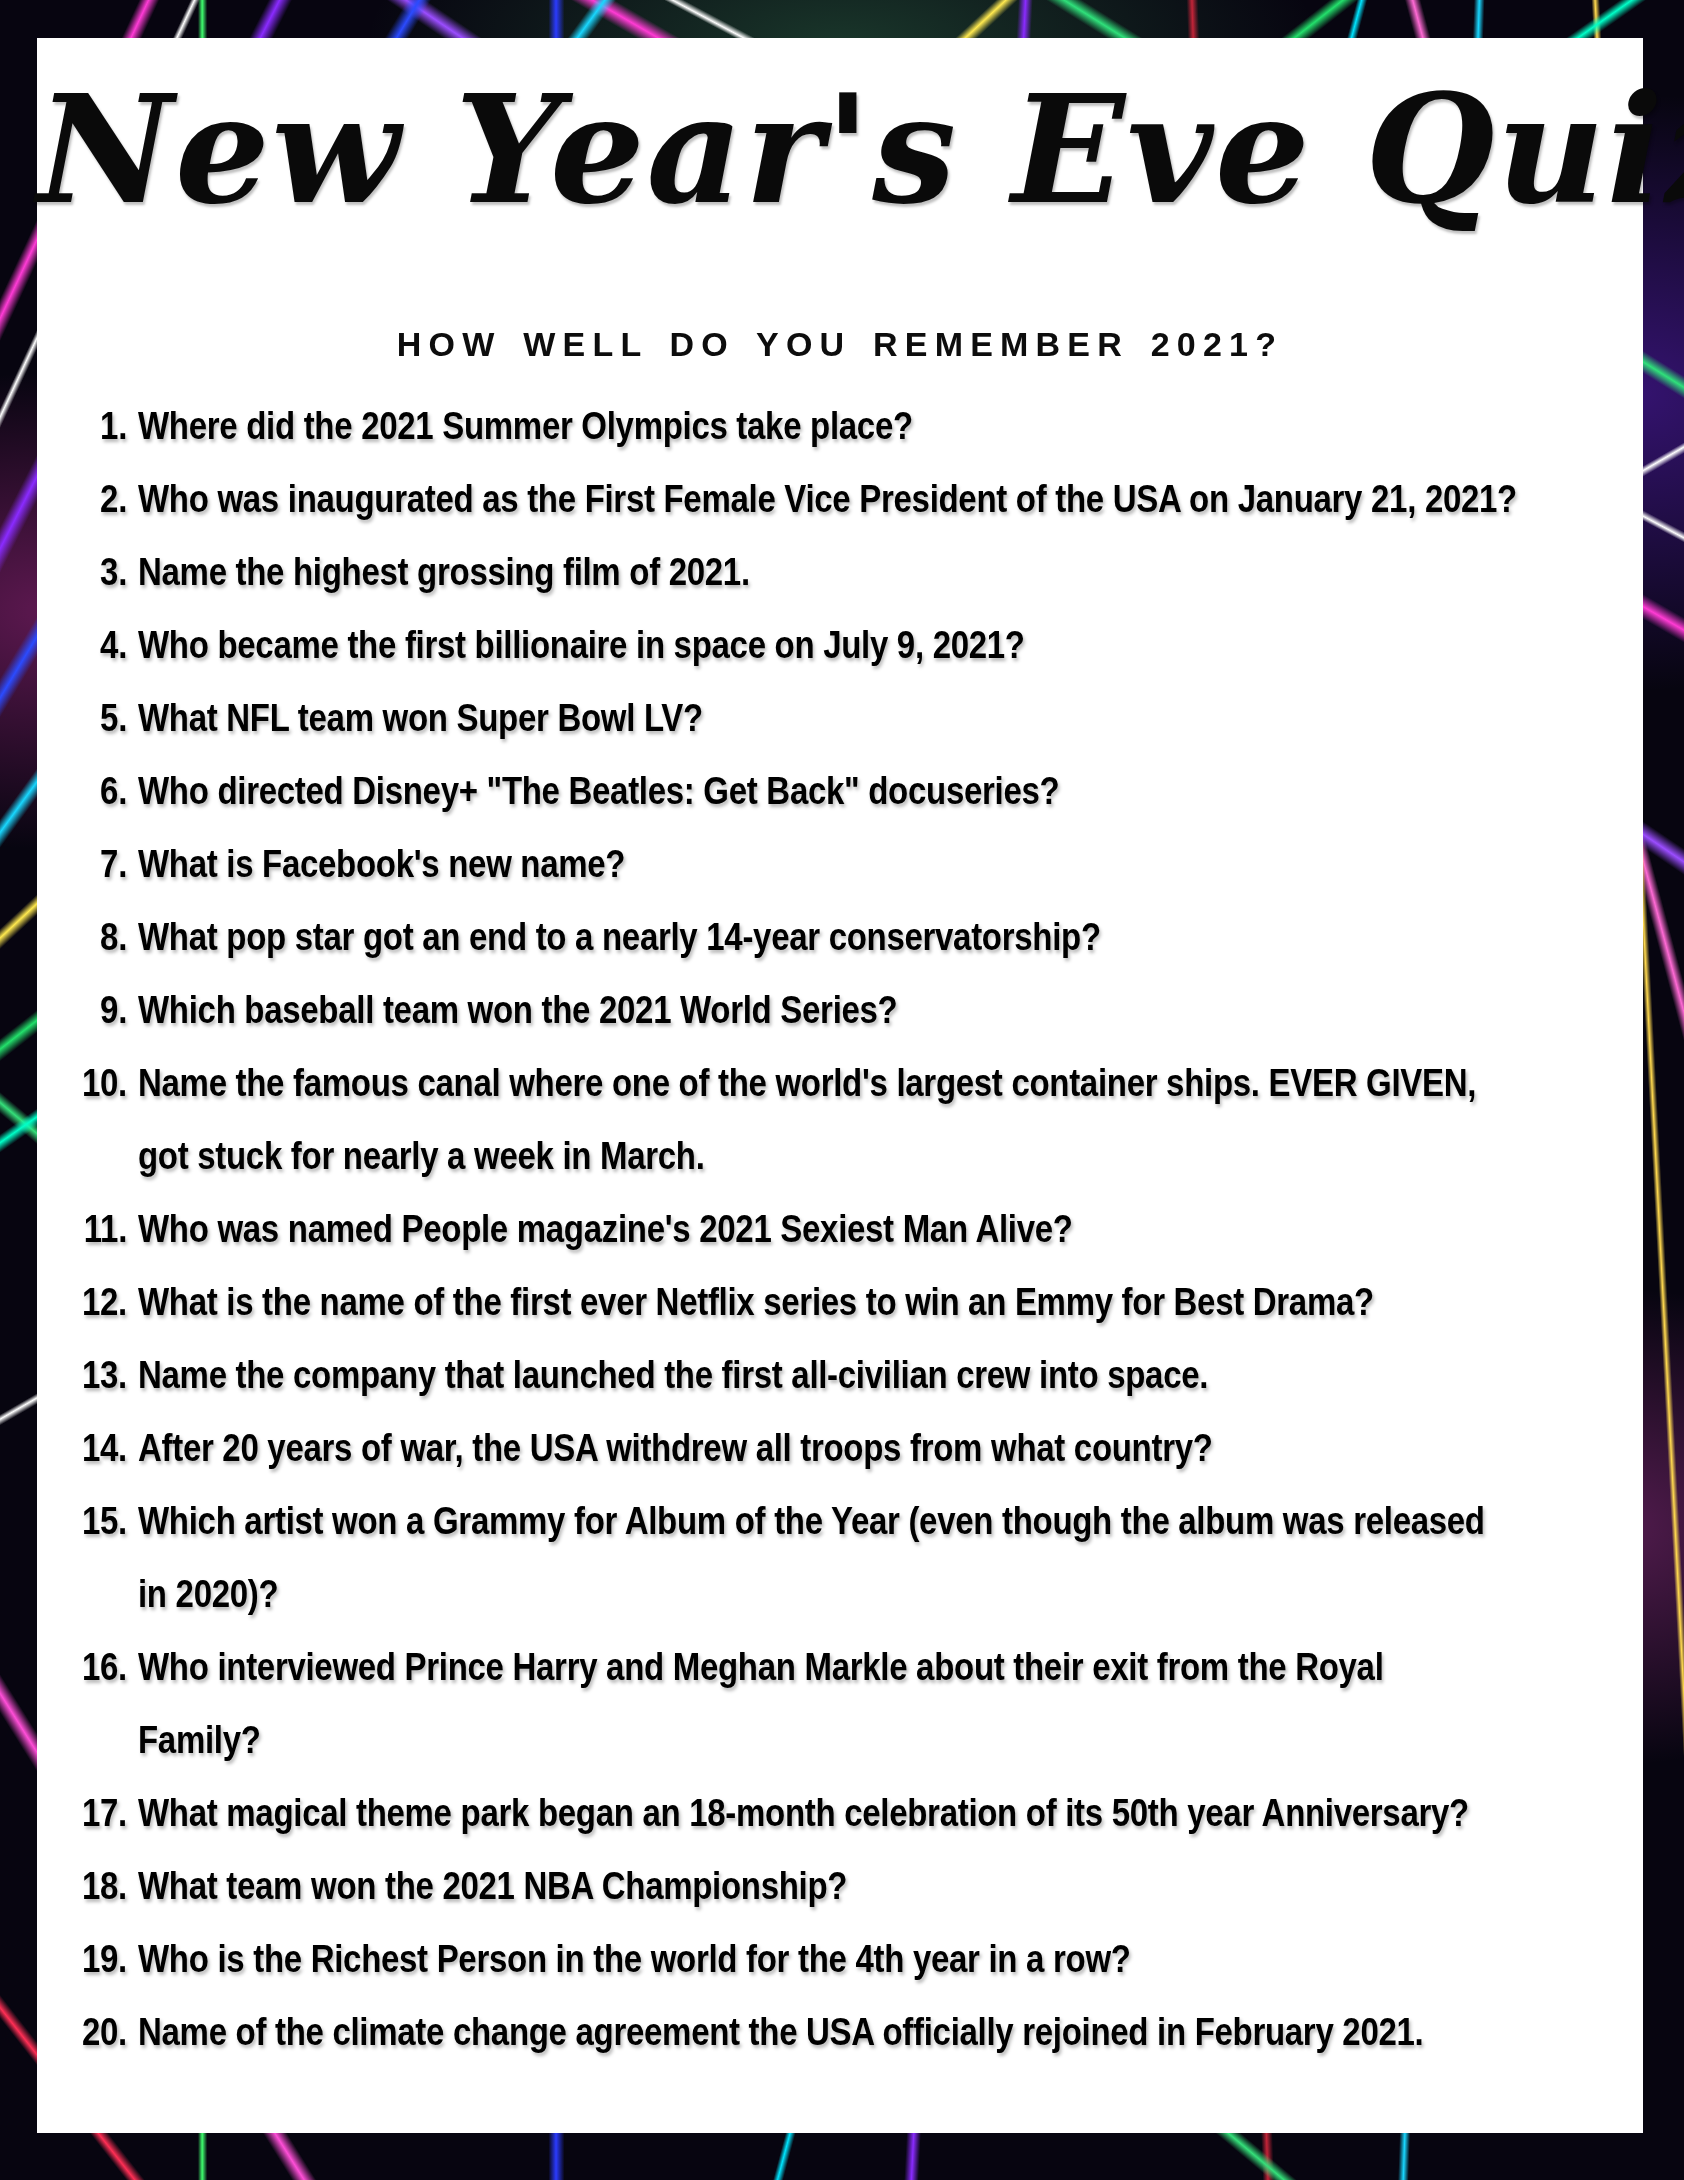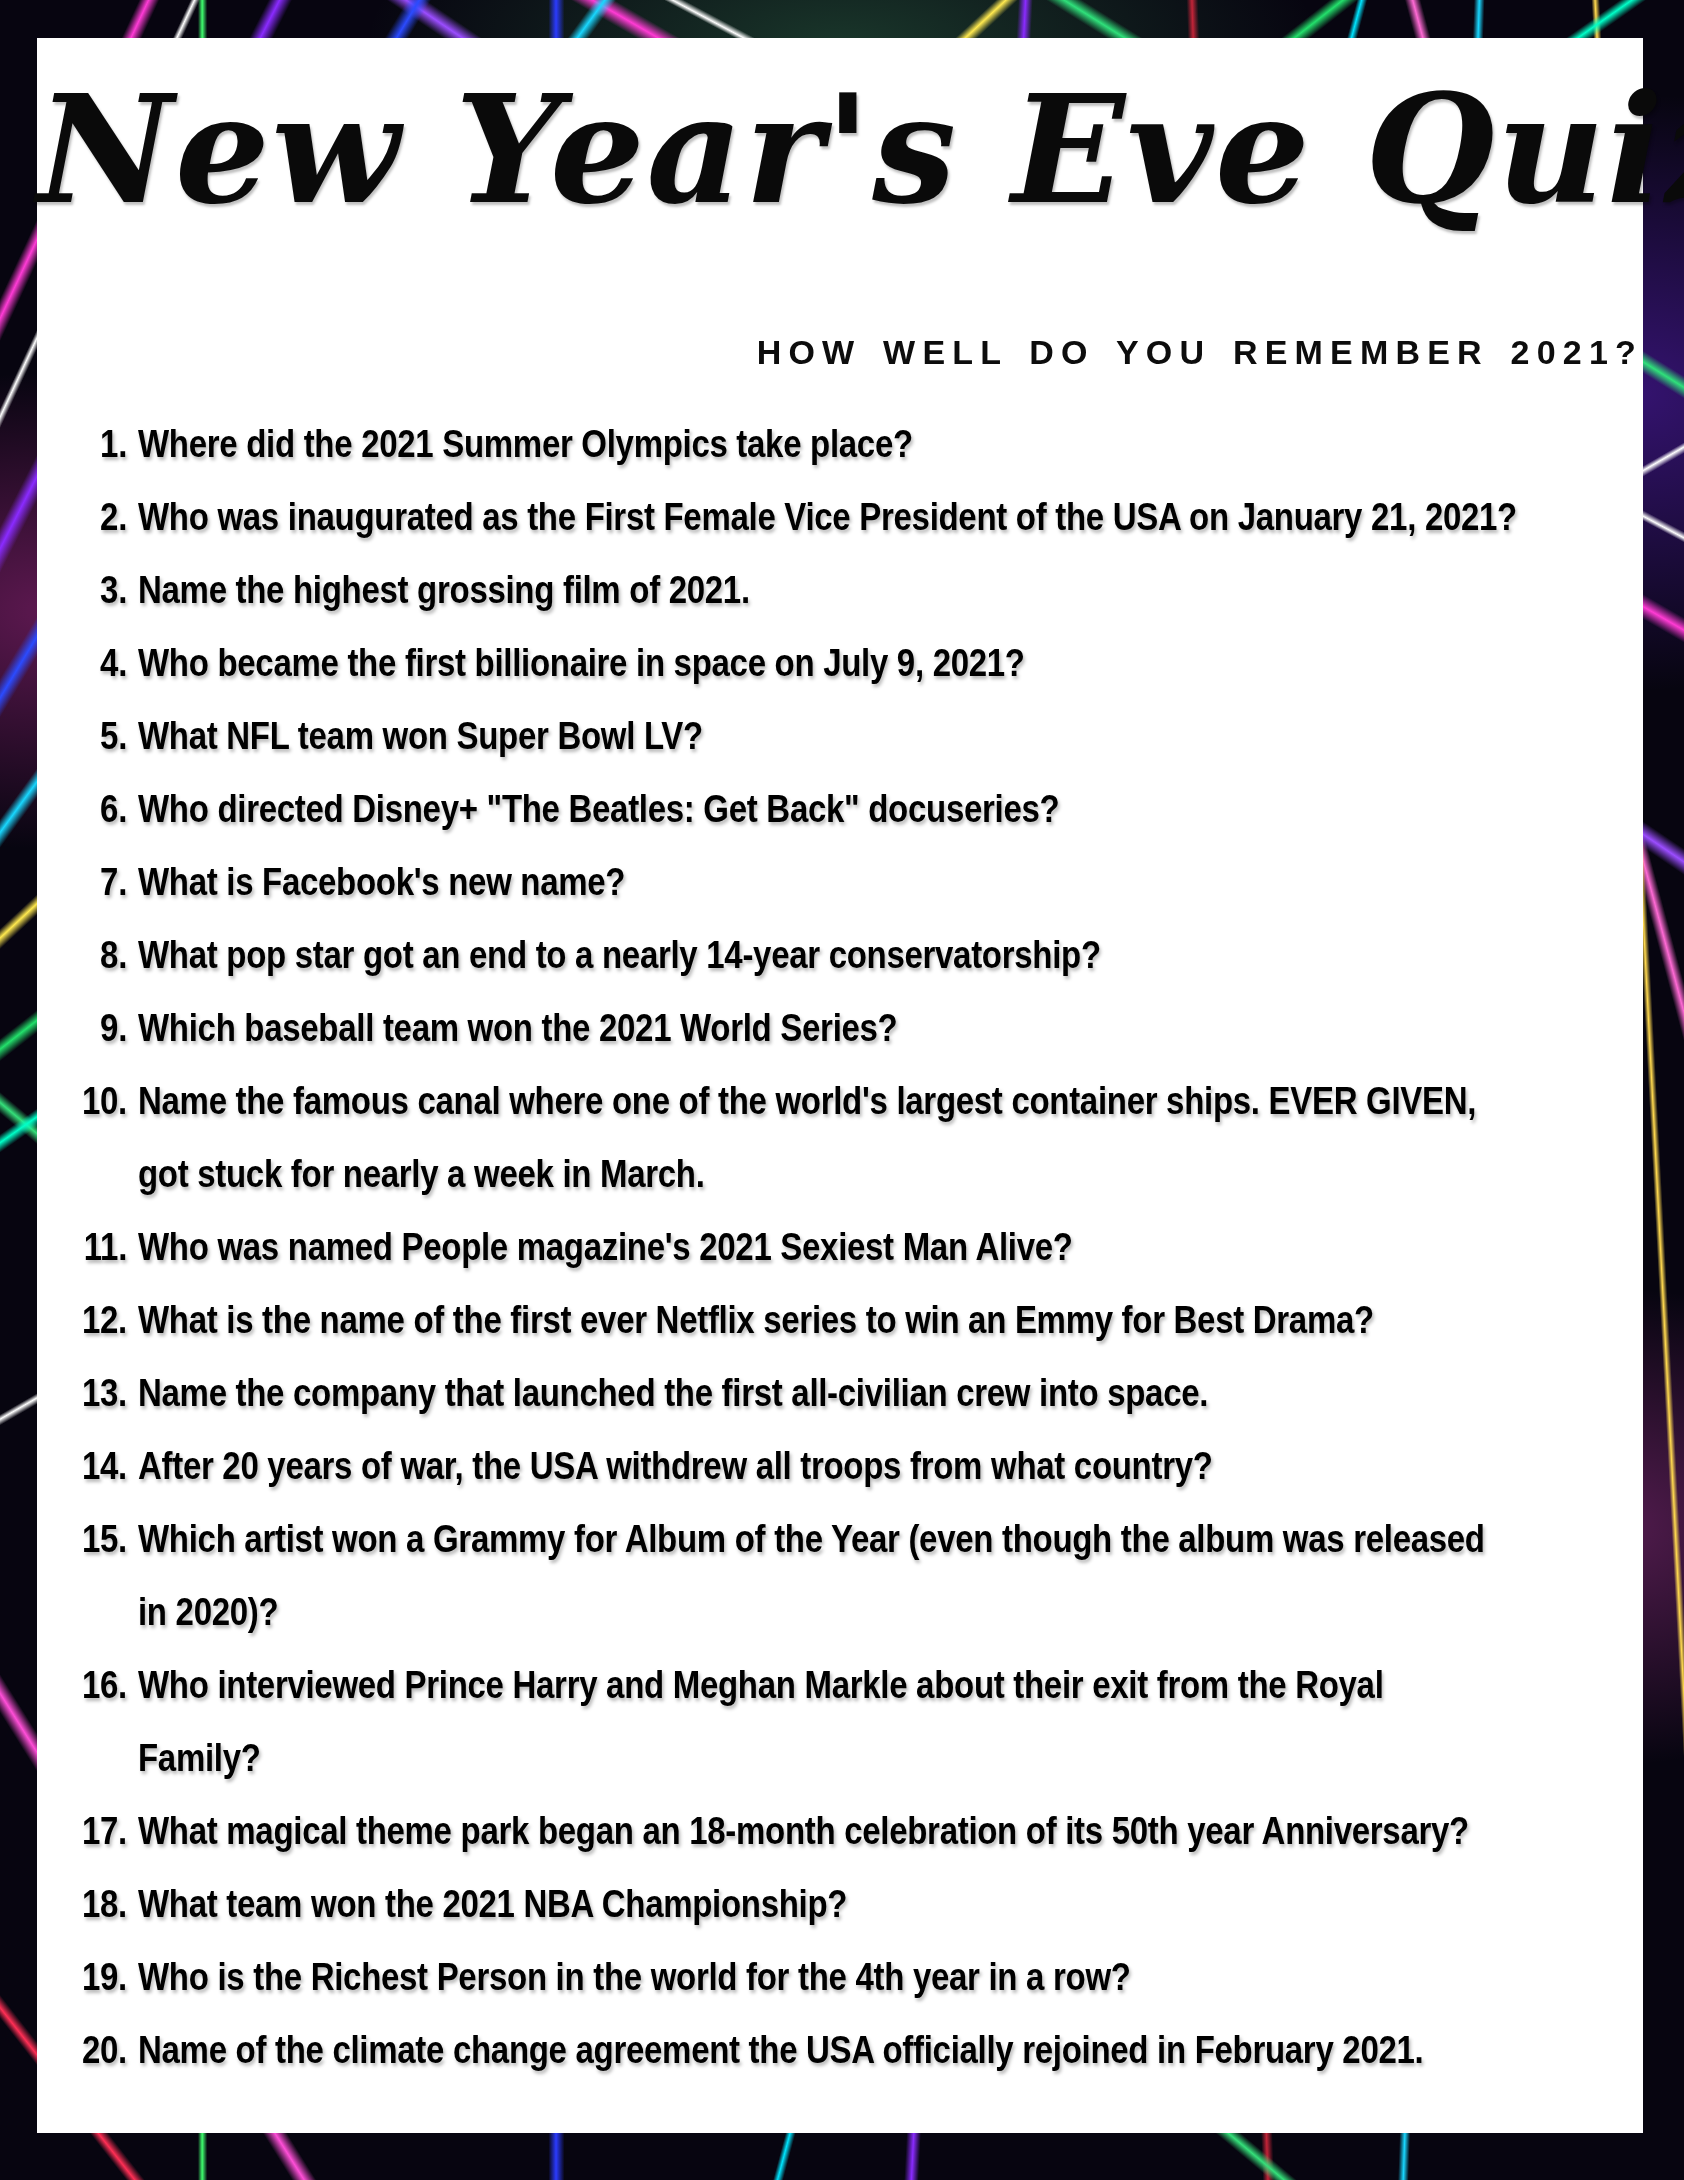--- a/index.html
+++ b/index.html
@@ -47,27 +47,26 @@
     background:#ffffff;
   }
   .title{
     position:absolute;top:15.3px;left:0;right:0;text-align:center;
     font-family:"DejaVu Serif",serif;font-style:italic;font-weight:700;
     font-size:149px;line-height:1.3;letter-spacing:1.7px;color:#0a0a0a;
     text-shadow:1.7px 2.6px 2.6px rgba(0,0,0,0.25);
     white-space:nowrap;
   }
   .subtitle{
-    position:absolute;top:281px;left:0;right:0;text-align:right;
+    position:absolute;top:281px;left:0;right:0;text-align:center;
     font-weight:700;font-size:34px;line-height:51px;
     letter-spacing:7.2px;word-spacing:5.1px;color:#0d0d0d;
     white-space:nowrap;
-    margin-top:8px;
   }
-  .qlist{position:absolute;top:369px;left:0;right:0;}
+  .qlist{position:absolute;top:351px;left:0;right:0;}
   .qrow{
     height:73px;line-height:73px;white-space:nowrap;
     transform:scaleY(1.18);transform-origin:0 50%;
   }
   .qnum{
     display:inline-block;width:90px;padding-right:11px;text-align:right;
     font-weight:700;font-size:33px;color:#000;
     text-shadow:1.7px 2.6px 3.4px rgba(0,0,0,0.28);
     letter-spacing:-0.3px;vertical-align:top;
   }

